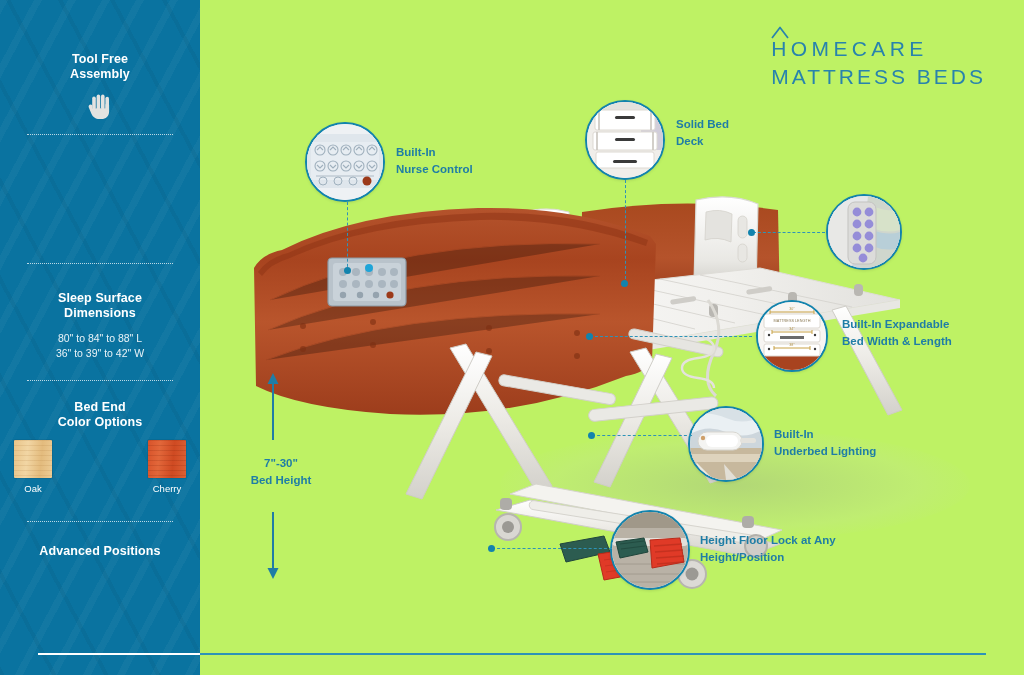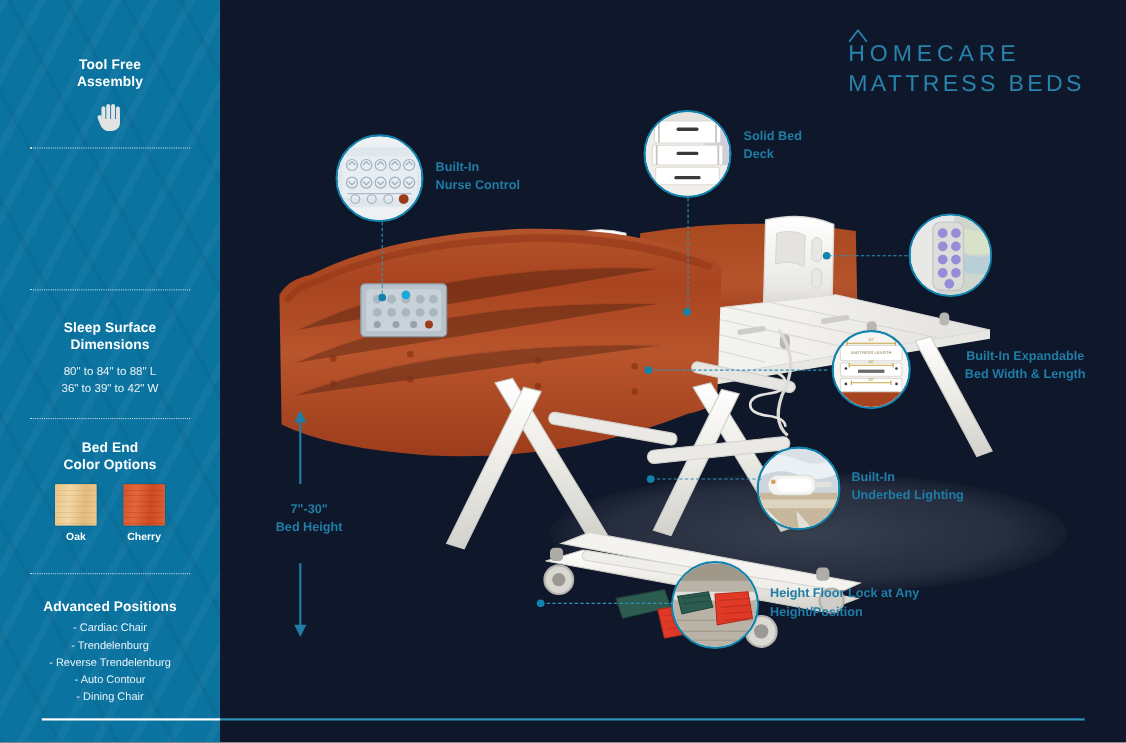--- a/index.html
+++ b/index.html
@@ -2,21 +2,21 @@
 <html><head>
 <meta charset="utf-8">
 <style>
   * { box-sizing: border-box; margin: 0; padding: 0; }
   html, body {
     width: 1024px; height: 675px;
     font-family: "Liberation Sans", sans-serif;
     overflow: hidden;
     background: #ececec;
   }
-  #page { position: relative; width: 1024px; height: 675px; background: #0f172a; overflow: hidden; }
+  #page { position: relative; width: 1024px; height: 675px; background: #bef264; overflow: hidden; }
 
   
   #sidebar {
     position: absolute; left: 0; top: 0; width: 200px; height: 675px;
     background: #0a73a0;
     overflow: hidden;
   }
   #sidebar-stripes {
     position: absolute; inset: 0;
     background: repeating-linear-gradient(118deg,
@@ -43,21 +43,21 @@
     border-top: 1px dotted rgba(255,255,255,0.72);
   }
   .sb-caption { font-size: 9.5px; color: #ffffff; }
 
   
   .hand-icon { display:block; margin: 8px auto 0; }
   
   .weight-icon { display:block; margin: 7px auto 0; }
 
   
-  .swatches { display: flex; justify-content: center; gap: 24px; margin-top: 9px; font-weight: bold; }
+  .swatches { display: flex; justify-content: space-between; gap: 24px; margin-top: 9px; }
   .swatch-col { display: flex; flex-direction: column; align-items: center; gap: 5px; }
   .swatch {
     width: 38px; height: 38px; border-radius: 1px;
     box-shadow: 0 0 0 1px rgba(0,0,0,0.07);
   }
   .swatch.oak {
     background:
       repeating-linear-gradient(180deg, rgba(170,120,60,0.16) 0 1px, rgba(0,0,0,0) 1px 5px),
       linear-gradient(95deg, #e8c489 0%, #f2d6a4 35%, #e3bb7d 70%, #edcc95 100%);
   }
@@ -168,27 +168,20 @@
           <div class="swatch cherry"></div>
           <div class="sb-caption">Cherry</div>
         </div>
       </div>
     </div>
 
     <div class="sb-divider" style="position:absolute; left:27px; top:521px;"></div>
 
     <div class="sb-inner" style="position:absolute; top:544px;">
       <div class="sb-title">Advanced Positions</div>
-      <div class="adv-list">
-        <div>- Cardiac Chair</div>
-        <div>- Trendelenburg</div>
-        <div>- Reverse Trendelenburg</div>
-        <div>- Auto Contour</div>
-        <div>- Dining Chair</div>
-      </div>
     </div>
   </div>
 
   <div id="logo">
     <div id="logo-line1">
       <svg id="logo-roof" width="20" height="15" viewBox="0 0 20 15">
         <path d="M2 13 L10 2.5 L18 13" fill="none" stroke="#2883ad" stroke-width="1.7" stroke-linejoin="round"></path>
       </svg>
       <span>HOMECARE</span>
     </div>
@@ -517,21 +510,21 @@
         <text x="34" y="44" text-anchor="middle" font-family="Liberation Sans, sans-serif" font-size="3.6" fill="#b0924a">38"</text>
         <rect x="22" y="34" width="24" height="3" fill="#6b6b6b"></rect>
         <g fill="#3a3a3a">
           <circle cx="11" cy="33" r="1.2"></circle>
             <circle cx="57" cy="33" r="1.2"></circle>
           <circle cx="11" cy="47" r="1.2"></circle>
             <circle cx="57" cy="47" r="1.2"></circle>
         </g>
       </svg>
     </div>
-    <div class="callout-label" style="left:86px; top:16px; width:180px;text-align:center;">Built-In Expandable
+    <div class="callout-label" style="left:86px; top:16px; width:180px;">Built-In Expandable
 Bed Width &amp; Length</div>
   </div>
   <div class="dash-h" style="left:590px; top:336px; width:162px;"></div>
   <div class="dot" style="left:586px; top:333px;"></div>
 
   <div class="callout" style="left:688px; top:406px;">
     <div class="bubble" style="width:76px;height:76px;">
       <svg width="72" height="72" viewBox="0 0 72 72">
         <rect width="72" height="72" fill="#cdd6dc"></rect>
         <path d="M0 0 h72 v16 q-18 10 -36 2 q-18 -8 -36 4 z" fill="#d8e1e6"></path>

